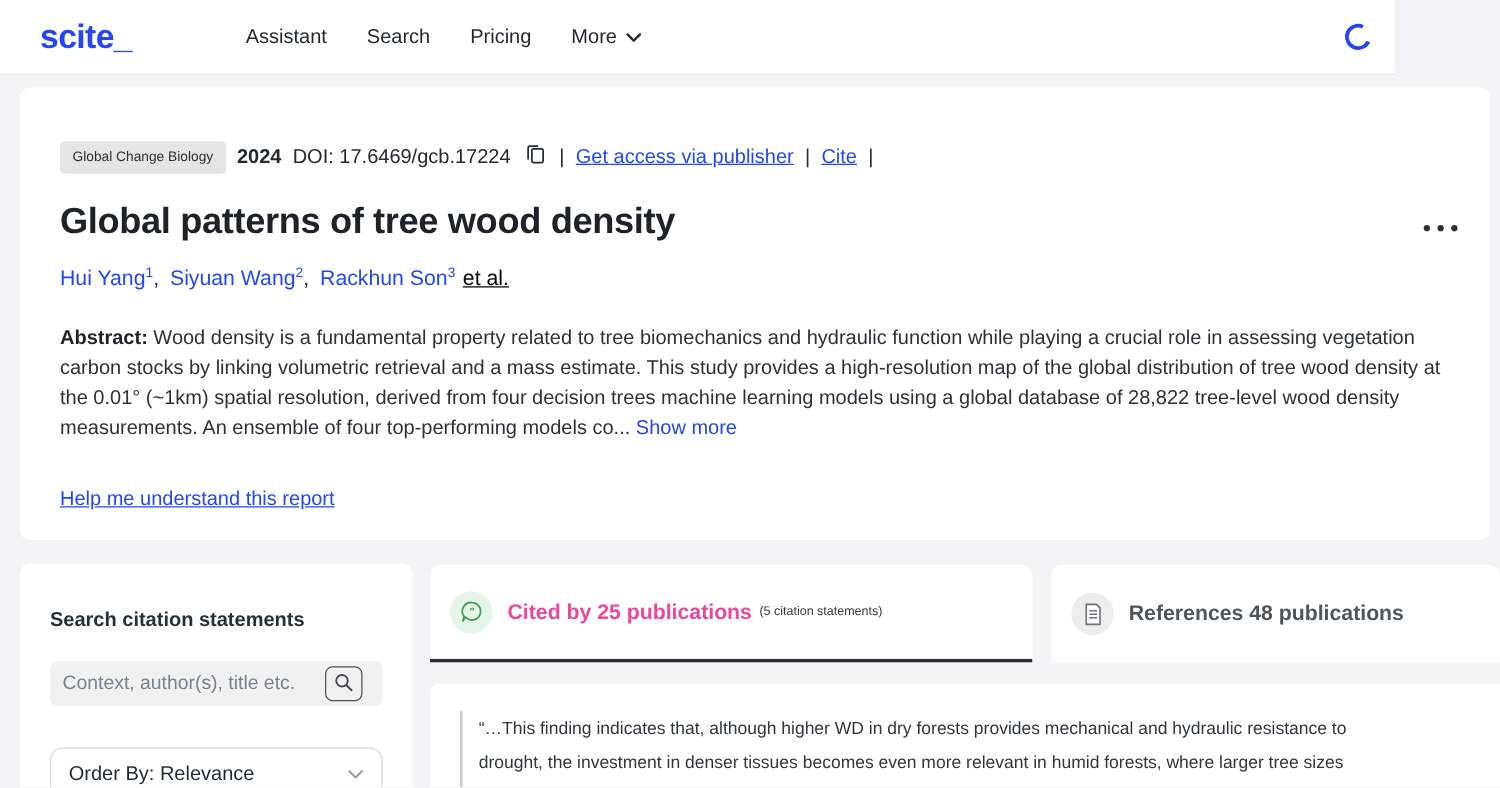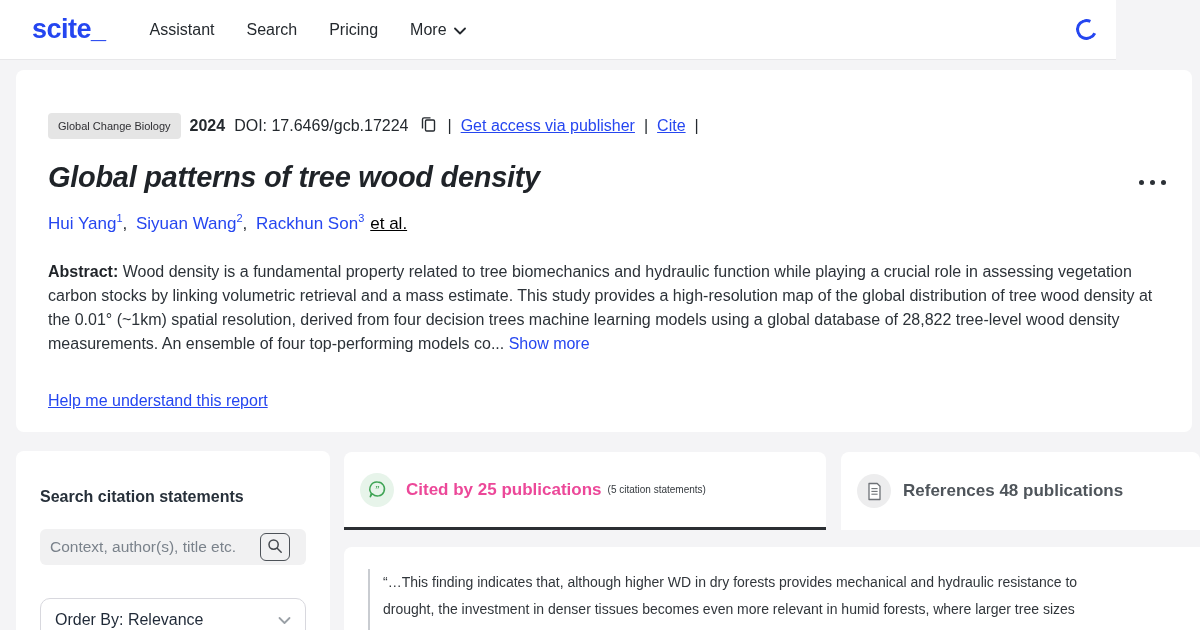--- a/index.html
+++ b/index.html
@@ -2,41 +2,41 @@
 <html><head>
 <meta charset="utf-8">
 <style>
   * { margin:0; padding:0; box-sizing:border-box; }
   html,body { width:1200px; height:630px; }
   body { font-family:"Liberation Sans", sans-serif; background:#f4f4f6; }
   .viewport { position:relative; width:1200px; height:630px; overflow:hidden; background:#f4f4f6; }
 
   
   .topbar { position:absolute; left:0; top:0; width:1116px; height:60px; background:#ffffff;
-            border-bottom:1px solid #e7e7e9; display:flex; align-items:center; }
+            border-bottom:1px solid #e7e7e9; display:flex; align-items:center;gap:47px; }
   .logo { margin-left:32px; font-size:27px; font-weight:700; color:#2546f0; letter-spacing:-0.5px; cursor:pointer; }
   .nav { display:flex; align-items:center; gap:32px; margin-left:44px; }
   .nav a { font-size:16px; color:#24292e; text-decoration:none; cursor:pointer; }
   .nav .more { display:flex; align-items:center; gap:7px; }
   .chev { display:inline-block; color:#24292e; }
   .spinner { position:absolute; right:19px; top:19px; width:21px; height:21px; border-radius:50%;
              border:3px solid #2546f0; border-right-color:transparent; transform:rotate(-20deg); }
 
   
   .paper-card { position:absolute; left:16px; top:70px; width:1176px; height:362px; background:#ffffff;
                 border-radius:8px; padding:43px 32px 0 32px; }
   .meta-row { display:flex; align-items:center; gap:9px; font-size:16px; color:#24292e; }
   .badge { background:#e5e5e5; border-radius:4px; padding:7px 10px; font-size:11px; color:#2f2f33; cursor:pointer; }
   .year { font-weight:700; }
   .copy-btn { display:inline-flex; align-items:center; cursor:pointer; margin-left:2px; }
   .sep { color:#24292e; }
   .blue-link { color:#2546f0; text-decoration:underline; cursor:pointer; }
   .kebab { position:absolute; right:22px; top:106px; display:flex; gap:6px; cursor:pointer; padding:4px; }
   .kebab i { width:5px; height:5px; border-radius:50%; background:#2b3036; }
-  .paper-title { margin-top:22px; font-size:29px; font-weight:700; color:#1f2328; letter-spacing:-0.3px;font-style:italic; }
+  .paper-title { margin-top:22px; font-size:29px; font-weight:700; color:#1f2328; letter-spacing:-0.3px; }
   .authors { margin-top:18px; font-size:17px; color:#24292e; }
   .authors a { color:#2546f0; text-decoration:none; cursor:pointer; }
   .authors sup { font-size:11px; color:#2546f0; }
   .authors .comma { margin-right:4px; }
   .et-al { color:#000000; text-decoration:underline; margin-left:6px; cursor:pointer; }
   .abstract { margin-top:26px; max-width:1118px; font-size:16px; line-height:24px; color:#2c3238; }
   .abstract b { color:#1f2328; }
   .show-more { color:#2546f0; text-decoration:none; cursor:pointer; }
   .help-link { display:inline-block; margin-top:36px; font-size:16px; color:#2546f0;
                text-decoration:underline; cursor:pointer; }

